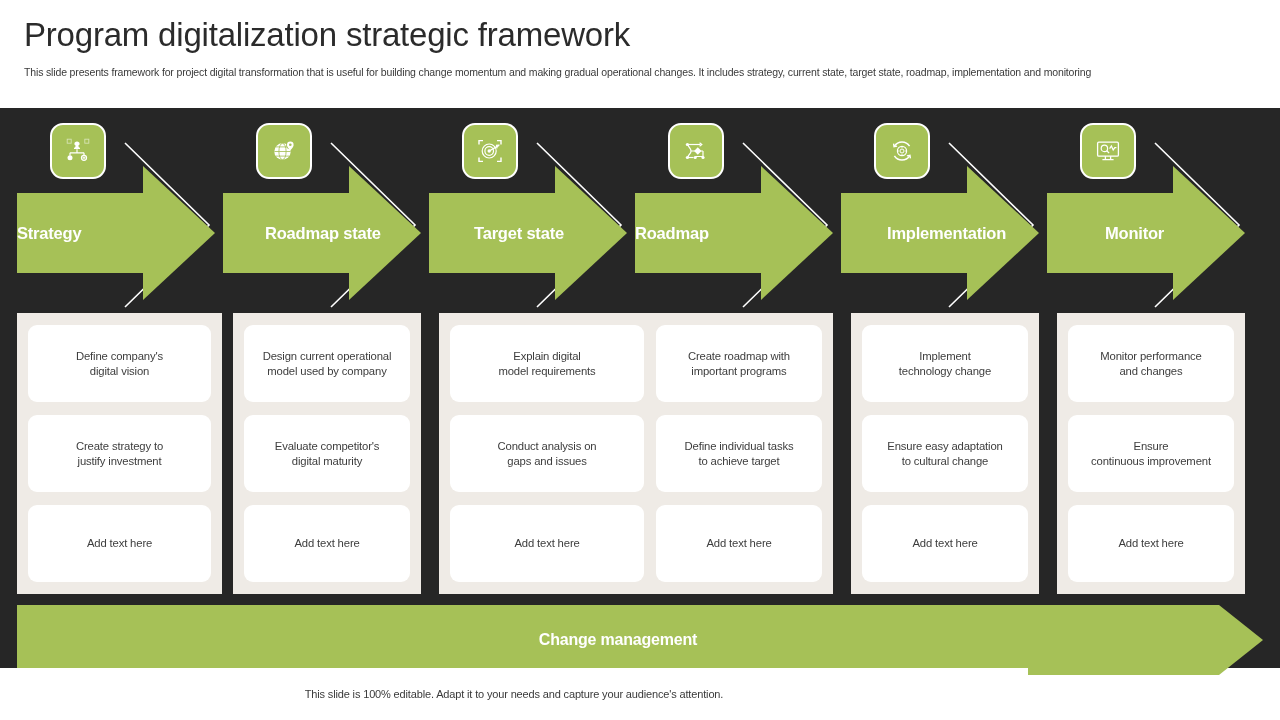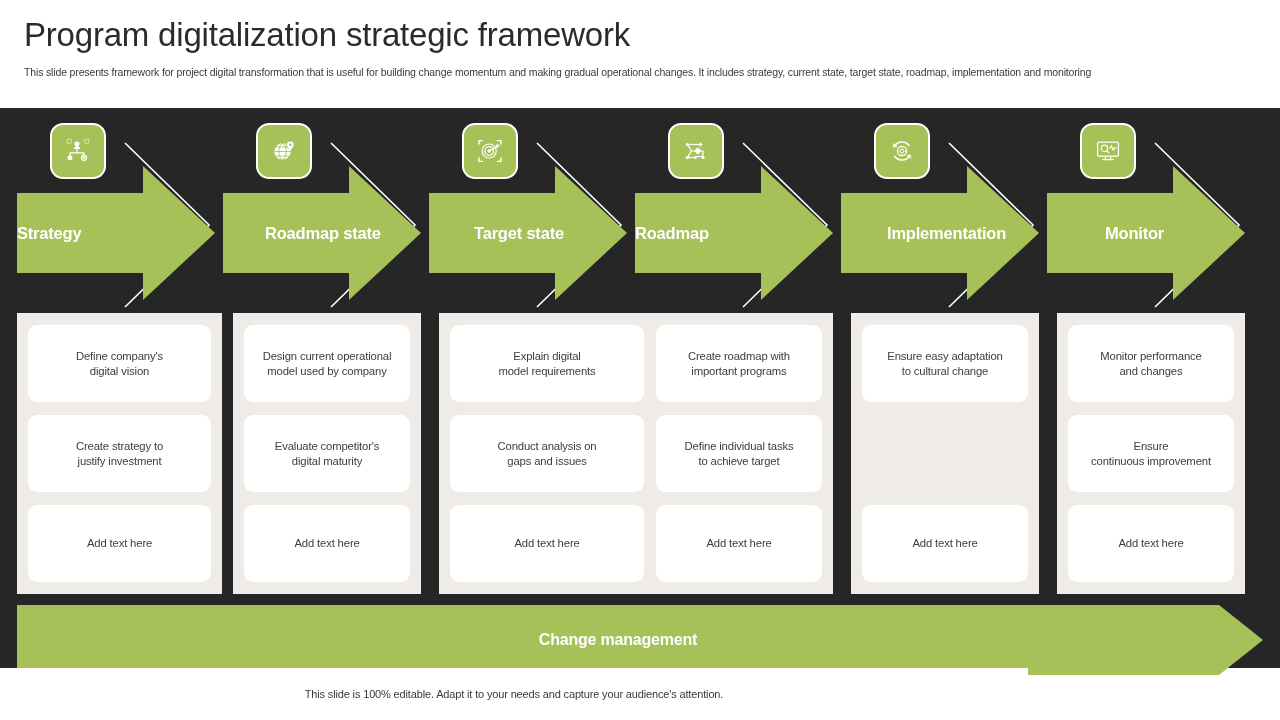--- a/index.html
+++ b/index.html
@@ -389,20 +389,21 @@
       <div class="card">Add text here</div>
     </div>
 
     <div class="column" style="left:645px; width:188px;">
       <div class="card">Create roadmap with<br>important programs</div>
       <div class="card">Define individual tasks<br>to achieve target</div>
       <div class="card">Add text here</div>
     </div>
 
     <div class="column" style="left:851px; width:188px;">
+      <div class="card">Implement<br>technology change</div>
       <div class="card">Ensure easy adaptation<br>to cultural change</div>
       <div class="card">Add text here</div>
     </div>
 
     <div class="column" style="left:1057px; width:188px;">
       <div class="card">Monitor performance<br>and changes</div>
       <div class="card">Ensure<br>continuous improvement</div>
       <div class="card">Add text here</div>
     </div>
 

